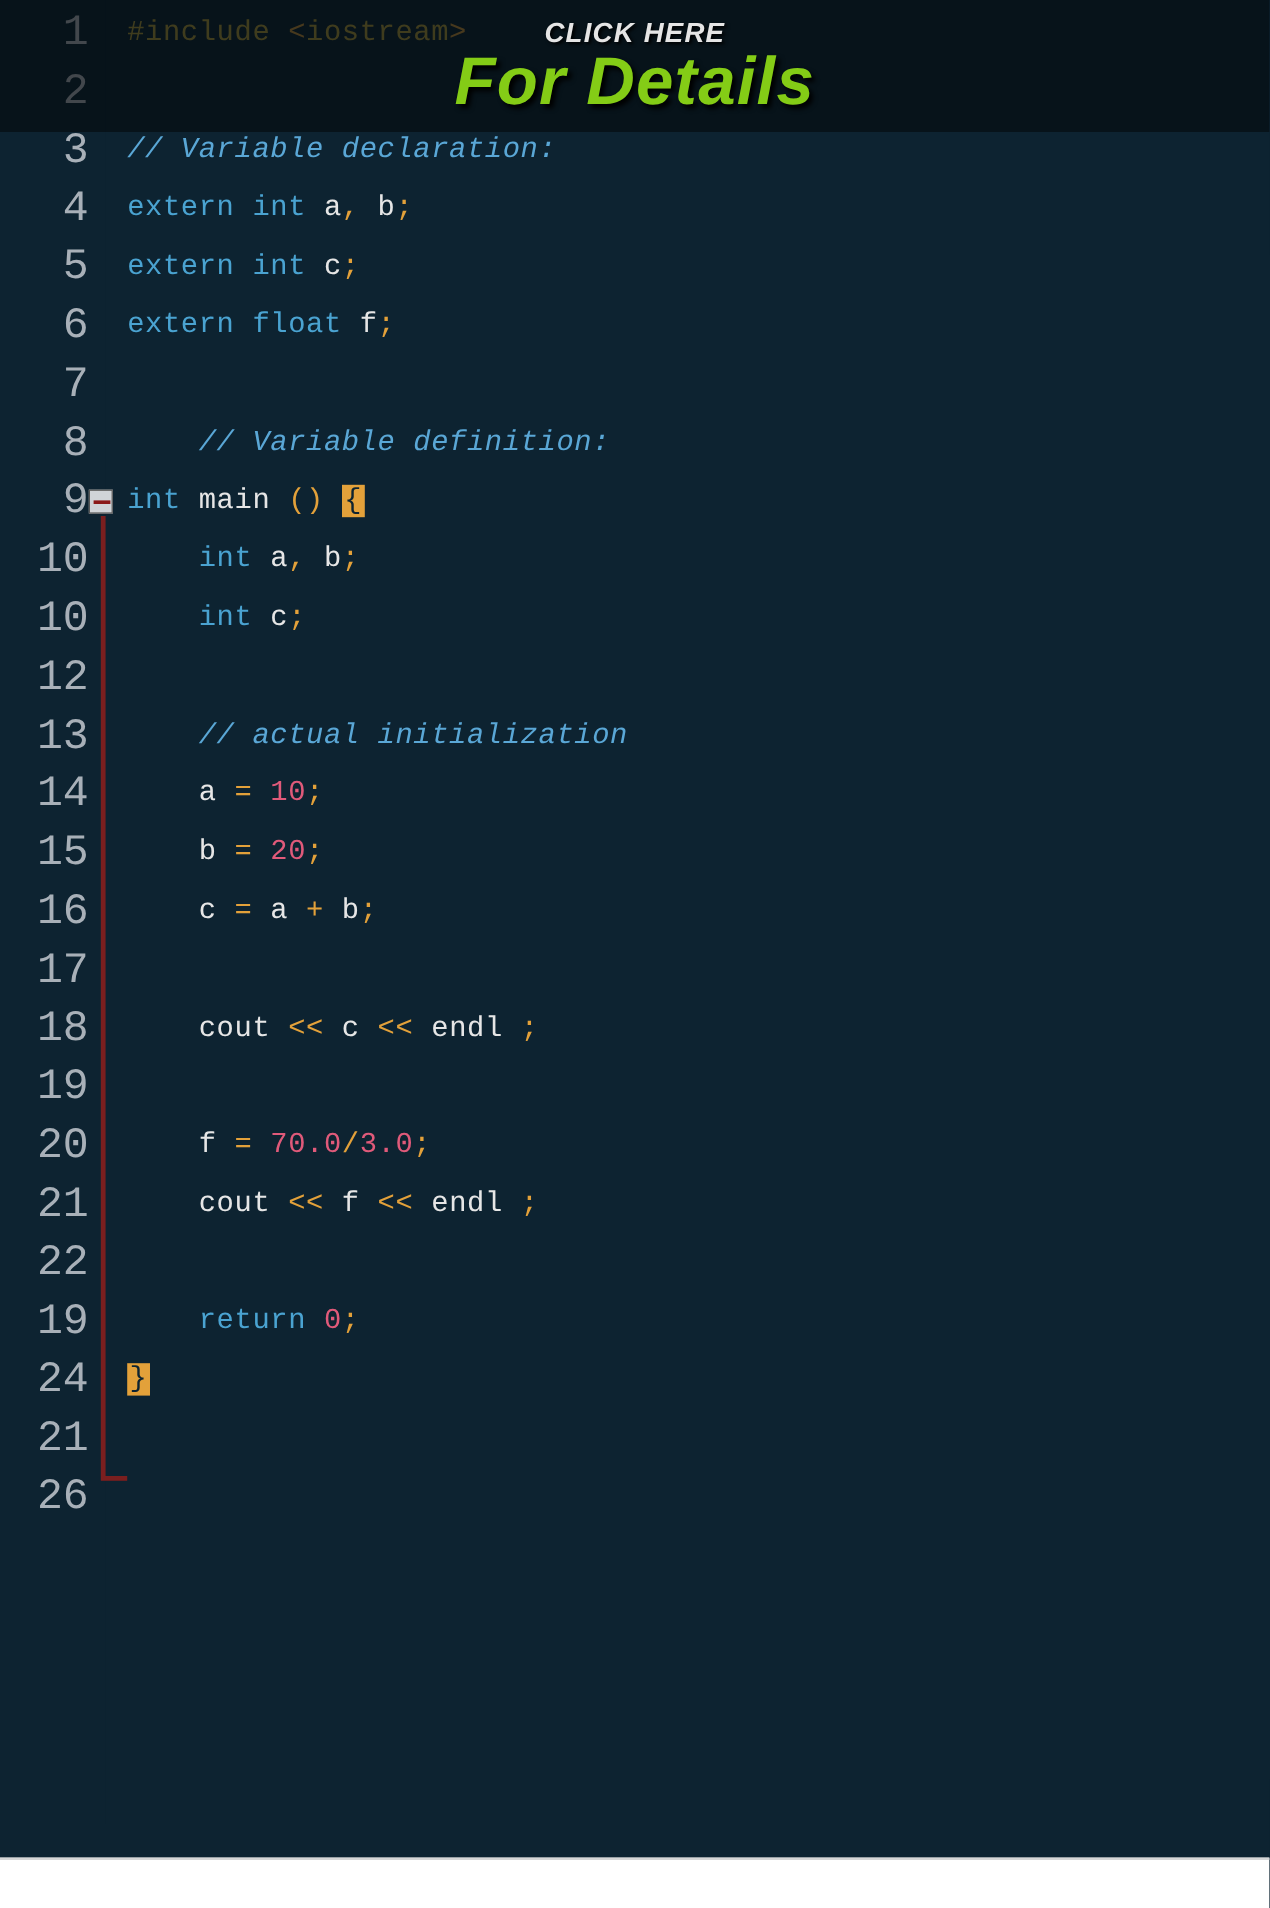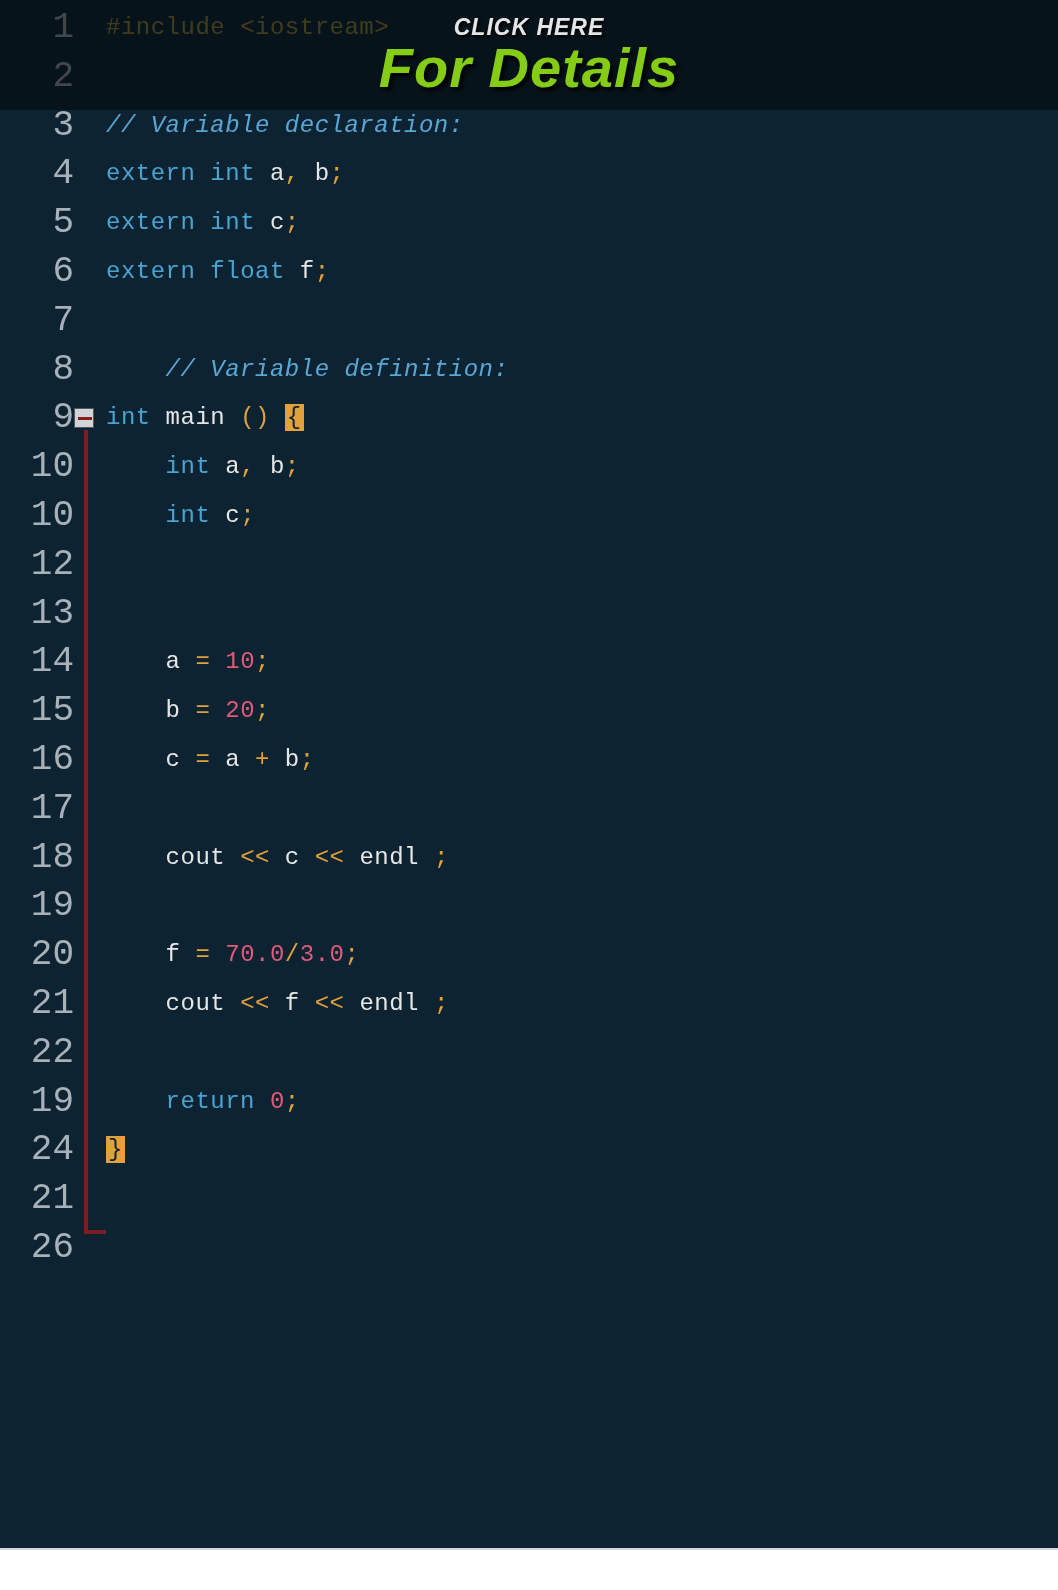--- a/index.html
+++ b/index.html
@@ -156,21 +156,21 @@
       <div class="line"><span class="tok-cm">// Variable declaration:</span></div>
       <div class="line"><span class="tok-kw">extern </span><span class="tok-kw">int </span><span class="tok-ident">a</span><span class="tok-punc">, </span><span class="tok-ident">b</span><span class="tok-punc">;</span></div>
       <div class="line"><span class="tok-kw">extern </span><span class="tok-kw">int </span><span class="tok-ident">c</span><span class="tok-punc">;</span></div>
       <div class="line"><span class="tok-kw">extern </span><span class="tok-kw">float </span><span class="tok-ident">f</span><span class="tok-punc">;</span></div>
       <div class="line"></div>
       <div class="line"><span>    </span><span class="tok-cm">// Variable definition:</span></div>
       <div class="line"><span class="tok-kw">int </span><span class="tok-ident">main </span><span class="tok-punc">() </span><span class="tok-brace-hl">{</span></div>
       <div class="line"><span>    </span><span class="tok-kw">int </span><span class="tok-ident">a</span><span class="tok-punc">, </span><span class="tok-ident">b</span><span class="tok-punc">;</span></div>
       <div class="line"><span>    </span><span class="tok-kw">int </span><span class="tok-ident">c</span><span class="tok-punc">;</span></div>
       <div class="line"></div>
-      <div class="line"><span>    </span></div>
+      <div class="line"><span>    </span><span class="tok-cm">// actual initialization</span></div>
       <div class="line"><span>    </span><span class="tok-ident">a </span><span class="tok-op">= </span><span class="tok-num">10</span><span class="tok-punc">;</span></div>
       <div class="line"><span>    </span><span class="tok-ident">b </span><span class="tok-op">= </span><span class="tok-num">20</span><span class="tok-punc">;</span></div>
       <div class="line"><span>    </span><span class="tok-ident">c </span><span class="tok-op">= </span><span class="tok-ident">a </span><span class="tok-op">+ </span><span class="tok-ident">b</span><span class="tok-punc">;</span></div>
       <div class="line"></div>
       <div class="line"><span>    </span><span class="tok-ident">cout </span><span class="tok-op">&lt;&lt; </span><span class="tok-ident">c </span><span class="tok-op">&lt;&lt; </span><span class="tok-ident">endl </span><span class="tok-punc">;</span></div>
       <div class="line"></div>
       <div class="line"><span>    </span><span class="tok-ident">f </span><span class="tok-op">= </span><span class="tok-num">70.0</span><span class="tok-op">/</span><span class="tok-num">3.0</span><span class="tok-punc">;</span></div>
       <div class="line"><span>    </span><span class="tok-ident">cout </span><span class="tok-op">&lt;&lt; </span><span class="tok-ident">f </span><span class="tok-op">&lt;&lt; </span><span class="tok-ident">endl </span><span class="tok-punc">;</span></div>
       <div class="line"></div>
       <div class="line"><span>    </span><span class="tok-kw">return </span><span class="tok-num">0</span><span class="tok-punc">;</span></div>

